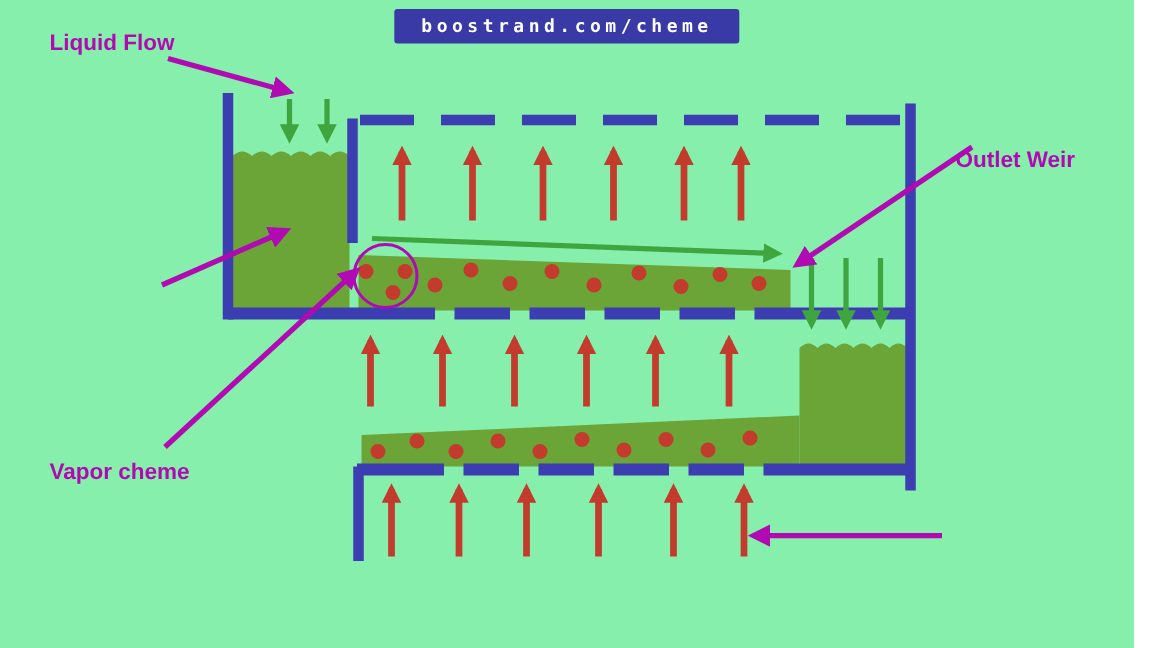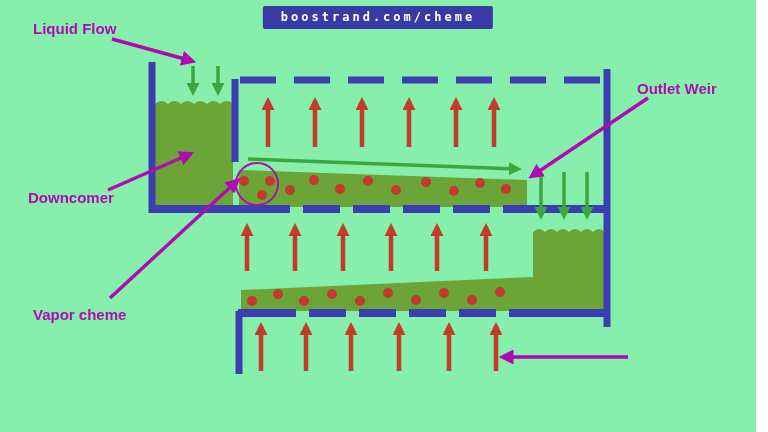--- a/index.html
+++ b/index.html
@@ -41,32 +41,31 @@
     position: absolute;
     color: #b20ab2;
     font-weight: bold;
     font-size: 15px;
     z-index: 2;
     white-space: nowrap;
   }
   .lbl-liquid-flow { left: 33px; top: 20px; }
   .lbl-downcomer   { left: 28px; top: 189px; }
   .lbl-vapor-foam  { left: 33px; top: 306px; }
-  .lbl-outlet-weir { left: 637px; top: 80px; }
+  .lbl-outlet-weir { left: 637px; top: 98px; }
   .lbl-vapor-flow  { left: 634px; top: 348px; }
 </style>
 </head>
 <body>
 
 <div class="canvas">
 
   <div class="banner">boostrand.com/cheme</div>
 
   <div class="lbl lbl-liquid-flow">Liquid Flow</div>
-  <div class="lbl lbl-downcomer">Downcomer</div>
   <div class="lbl lbl-vapor-foam">Vapor cheme</div>
   <div class="lbl lbl-outlet-weir">Outlet Weir</div>
 
   <svg class="diagram-svg" width="768" height="432" viewBox="0 0 768 432" xmlns="http://www.w3.org/2000/svg">
     <defs>
       <marker id="ahRed" viewBox="0 0 10 10" refX="7" refY="5" markerWidth="13" markerHeight="13" orient="auto" markerUnits="userSpaceOnUse">
           <path d="M0,0 L10,5 L0,10 Z" fill="#c23b2c"></path>
         </marker>
       <marker id="ahGreen" viewBox="0 0 10 10" refX="7" refY="5" markerWidth="13" markerHeight="13" orient="auto" markerUnits="userSpaceOnUse">
           <path d="M0,0 L10,5 L0,10 Z" fill="#3fa53f"></path>

